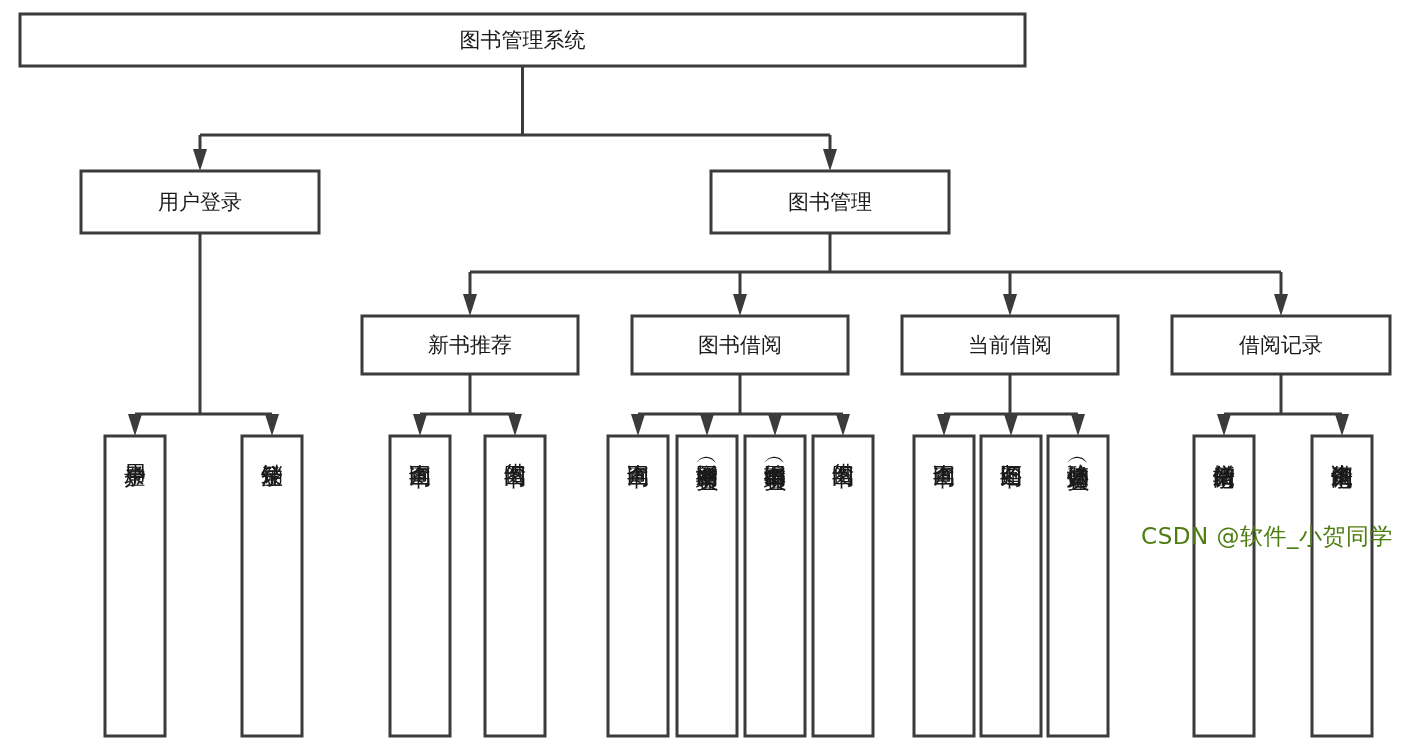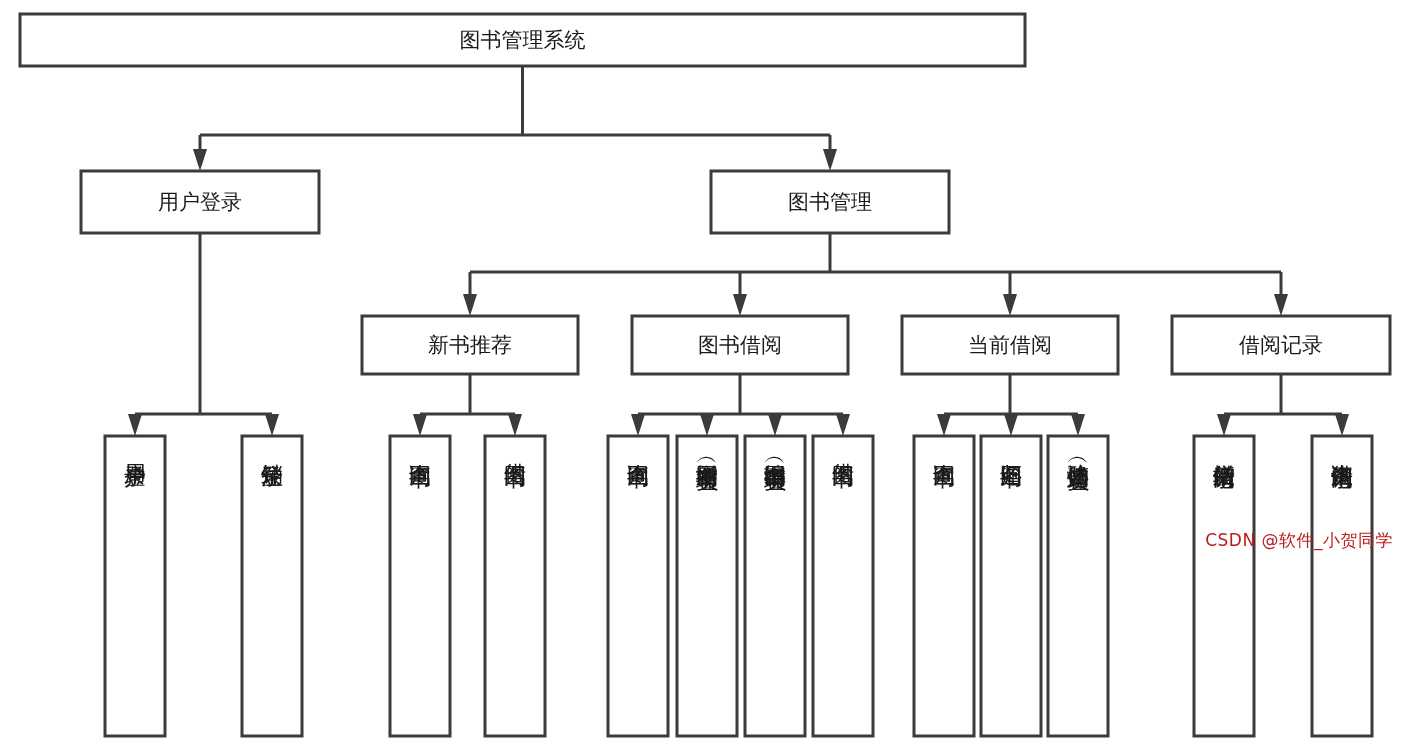--- a/index.html
+++ b/index.html
@@ -64,22 +64,22 @@
     line-height: 1.08;
     color: #1a1a1a;
     letter-spacing: 1px;
     white-space: nowrap;
   }
   .watermark {
     position: absolute;
     right: 12px;
     bottom: 8px;
     font-family: "DejaVu Sans", "Liberation Sans", sans-serif;
-    font-size: 17px;
-    color: #b91c1c;
+    font-size: 23px;
+    color: #4d7c0f;
     letter-spacing: 0.5px;
     white-space: nowrap;
   }
 </style>
 </head>
 <body>
 
 <div id="diagram-root">
   <svg id="tree-svg" viewBox="0 0 1405 747" xmlns="http://www.w3.org/2000/svg">
     <g id="connectors-layer">

